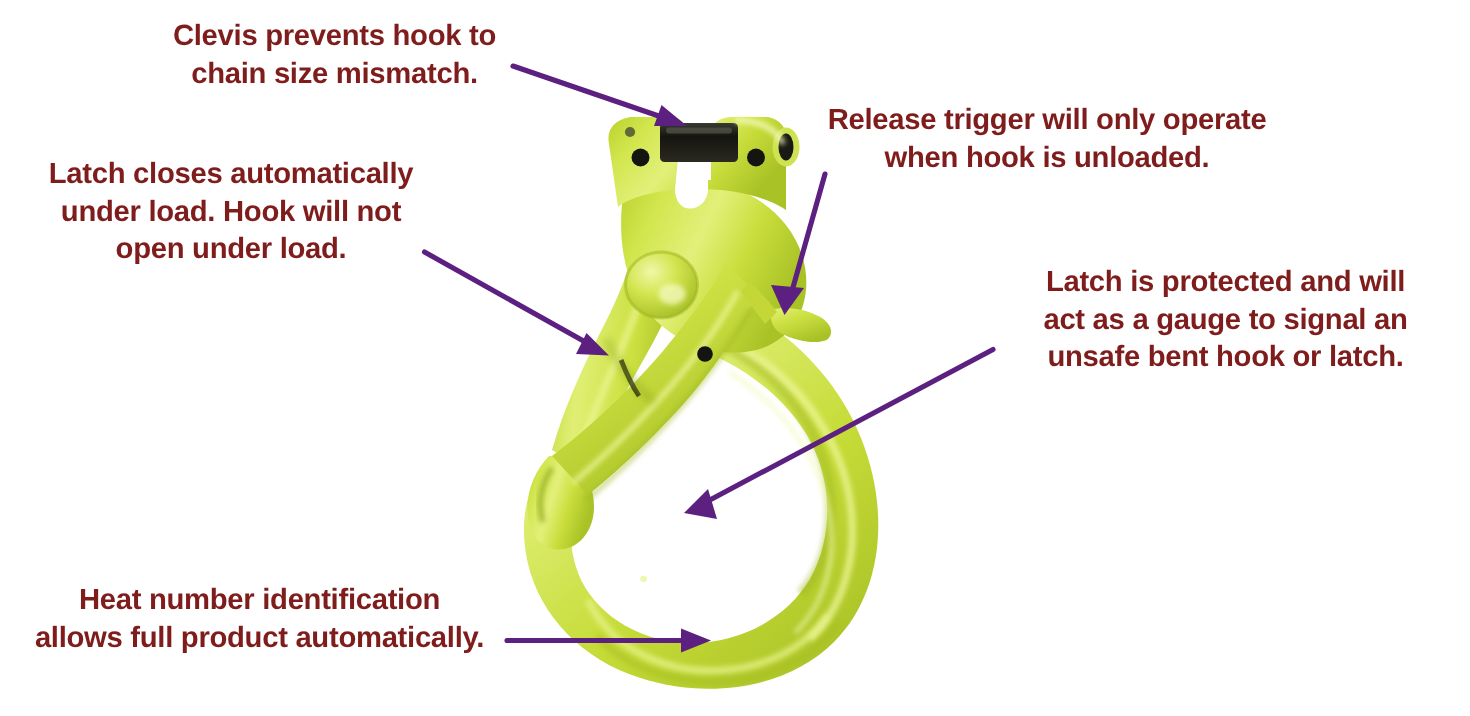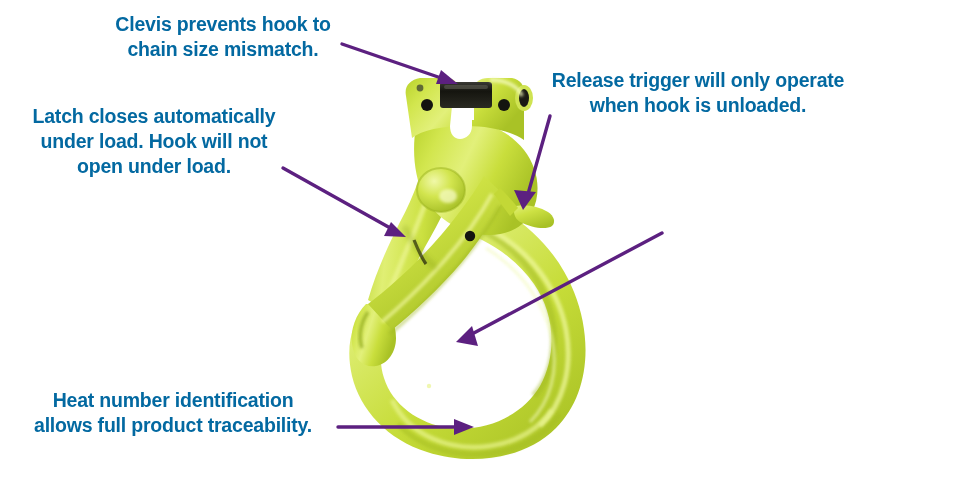--- a/index.html
+++ b/index.html
@@ -20,21 +20,21 @@
   }
   #artboard {
     position: absolute;
     left: 0;
     top: 0;
     width: 980px;
     height: 477px;
   }
   .callout {
     position: absolute;
-    color: #0369a1;
+    color: #7f1d1d;
     font-family: "Liberation Sans", sans-serif;
     font-weight: bold;
     font-size: 19.5px;
     line-height: 25px;
     letter-spacing: -0.2px;
     white-space: pre-line;
     -webkit-font-smoothing: antialiased;
   }
   .c-center { text-align: center; }
 
@@ -245,17 +245,20 @@
   <div class="callout c-center" id="callout-clevis">Clevis prevents hook to
 chain size mismatch.</div>
 
   <div class="callout c-center" id="callout-release">Release trigger will only operate
 when hook is unloaded.</div>
 
   <div class="callout c-center" id="callout-latch-closes">Latch closes automatically
 under load. Hook will not
 open under load.</div>
 
+  <div class="callout c-center" id="callout-latch-gauge">Latch is protected and will
+act as a gauge to signal an
+unsafe bent hook or latch.</div>
 
   <div class="callout c-center" id="callout-heat-number">Heat number identification
-allows full product traceability.</div>
+allows full product automatically.</div>
 
 </div>
 
 </body></html>

